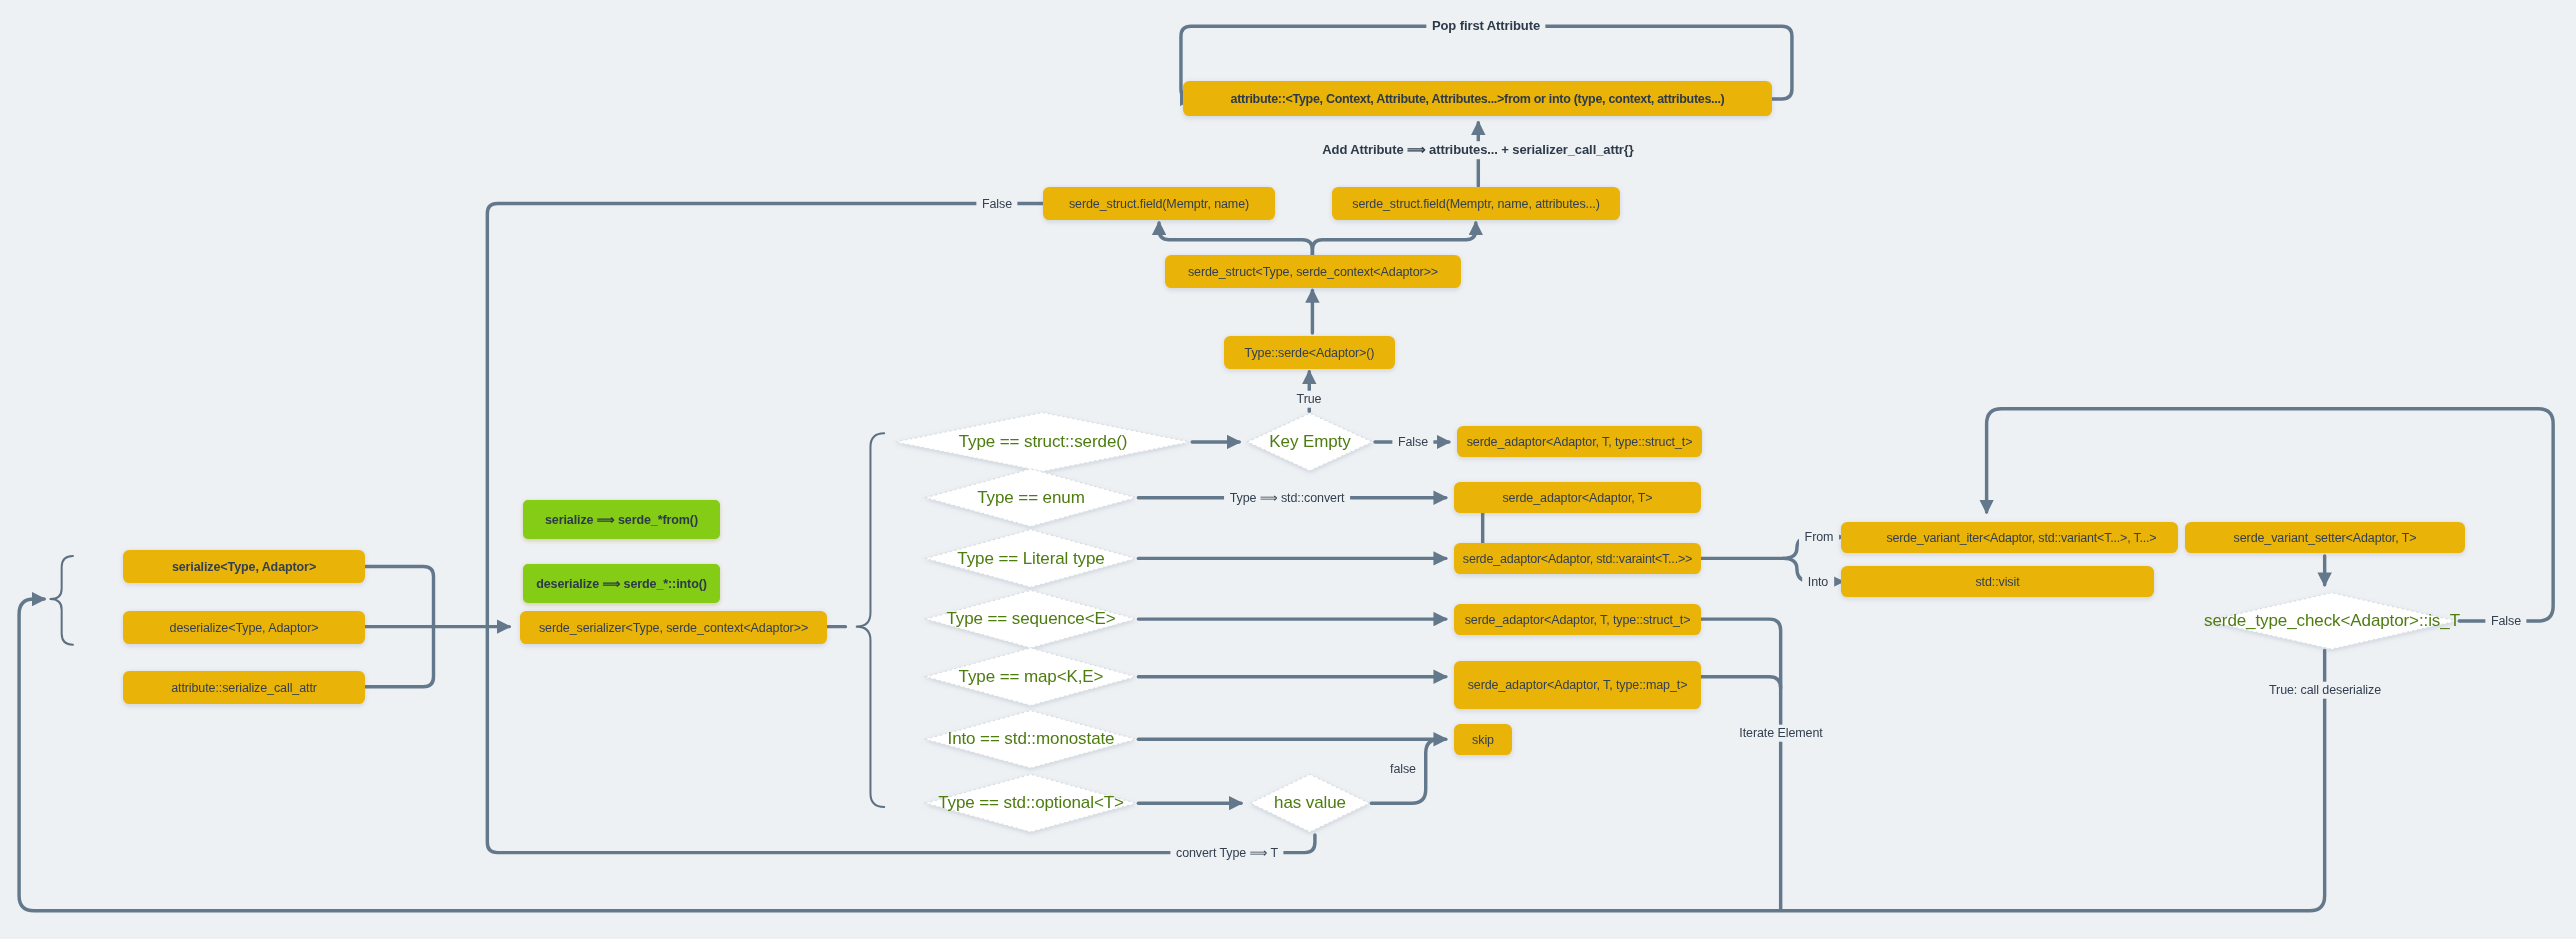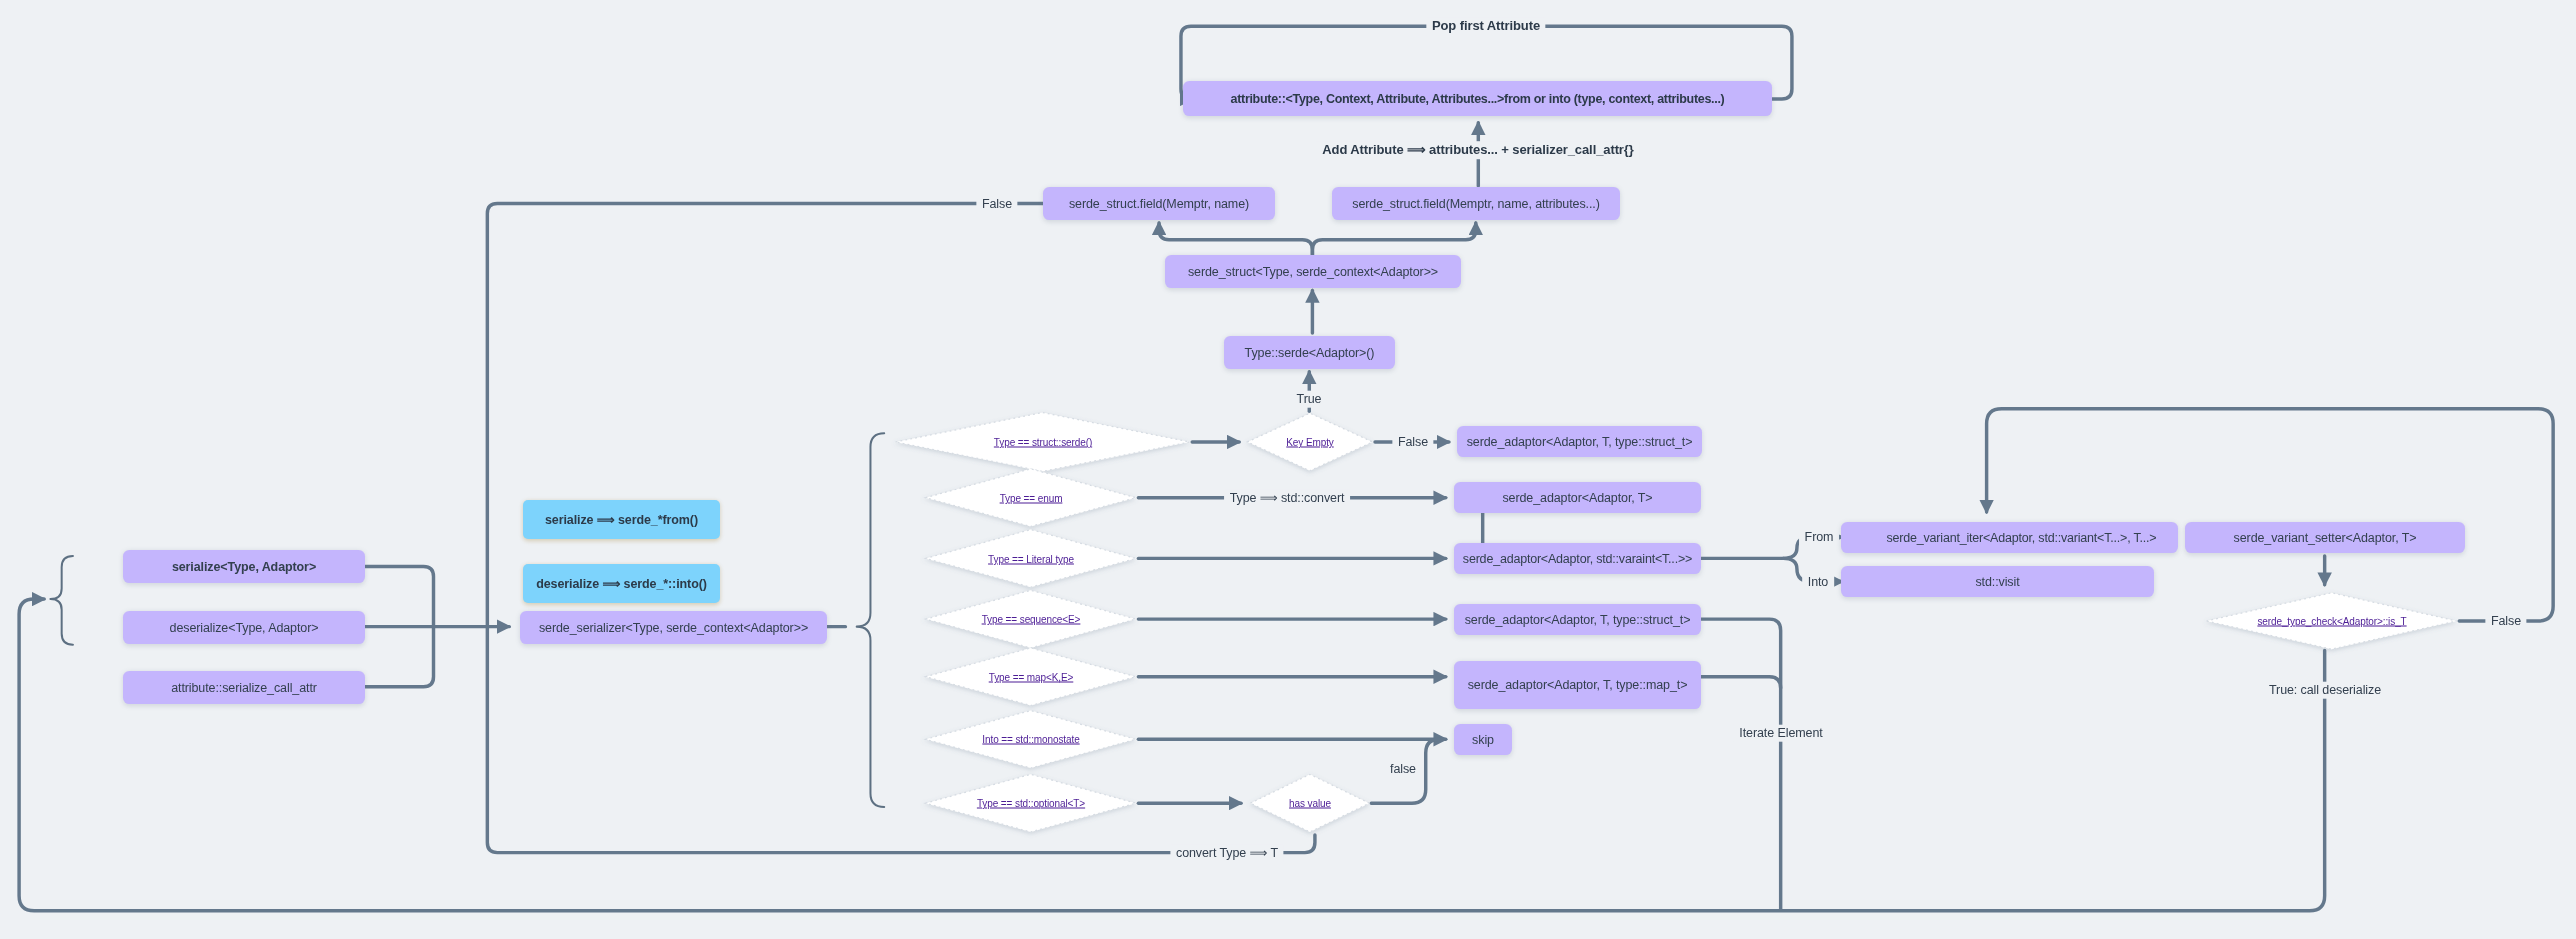--- a/index.html
+++ b/index.html
@@ -1,27 +1,27 @@
 <!DOCTYPE html>
 <html style="font-size:10px"><head>
 <meta charset="utf-8">
 <style>
   html,body{margin:0;padding:0;}
   body{background:#eef1f4;font-family:"Liberation Sans",sans-serif;}
   #stage{position:relative;width:2576px;height:939px;background:#eef1f4;overflow:hidden;}
   #edges{position:absolute;left:0;top:0;}
-  .box{position:absolute;background:#c4b5fd;border-radius:6.3px;
+  .box{position:absolute;background:#eab308;border-radius:6.3px;
        box-shadow:0 1.9px 5.6px rgba(90,105,125,.20);
        display:flex;align-items:center;justify-content:center;text-align:center;
        color:#33404f;font-size:12.5px;letter-spacing:-0.1px;white-space:nowrap;z-index:3;}
   .box.bold{font-weight:bold;color:#2c3a49;}
-  .box.yellow{background:#7dd3fc;color:#2c3a49;font-weight:bold;border-radius:5px;
+  .box.yellow{background:#84cc16;color:#2c3a49;font-weight:bold;border-radius:5px;
        box-shadow:0 1.9px 4.4px rgba(150,110,20,.28);}
-  .dlabel{position:absolute;transform:translate(-50%,-50%);font-size:10px;color:#4c1d95;
-       white-space:nowrap;z-index:4;letter-spacing:-0.1px;text-decoration:underline;}
+  .dlabel{position:absolute;transform:translate(-50%,-50%);font-size:17px;color:#4d7c0f;
+       white-space:nowrap;z-index:4;letter-spacing:-0.1px;}
   .elabel{position:absolute;transform:translate(-50%,-50%);font-size:12.5px;color:#33404f;
        background:#eef1f4;padding:1.3px 5.6px;white-space:nowrap;z-index:2;letter-spacing:-0.1px;}
   .elabel.bold{font-weight:bold;font-size:13px;color:#2c3a49;}
 </style>
 </head>
 <body>
 
 <div id="stage">
 
   <svg id="edges" width="2576" height="939" viewBox="0 0 4114 1500">

